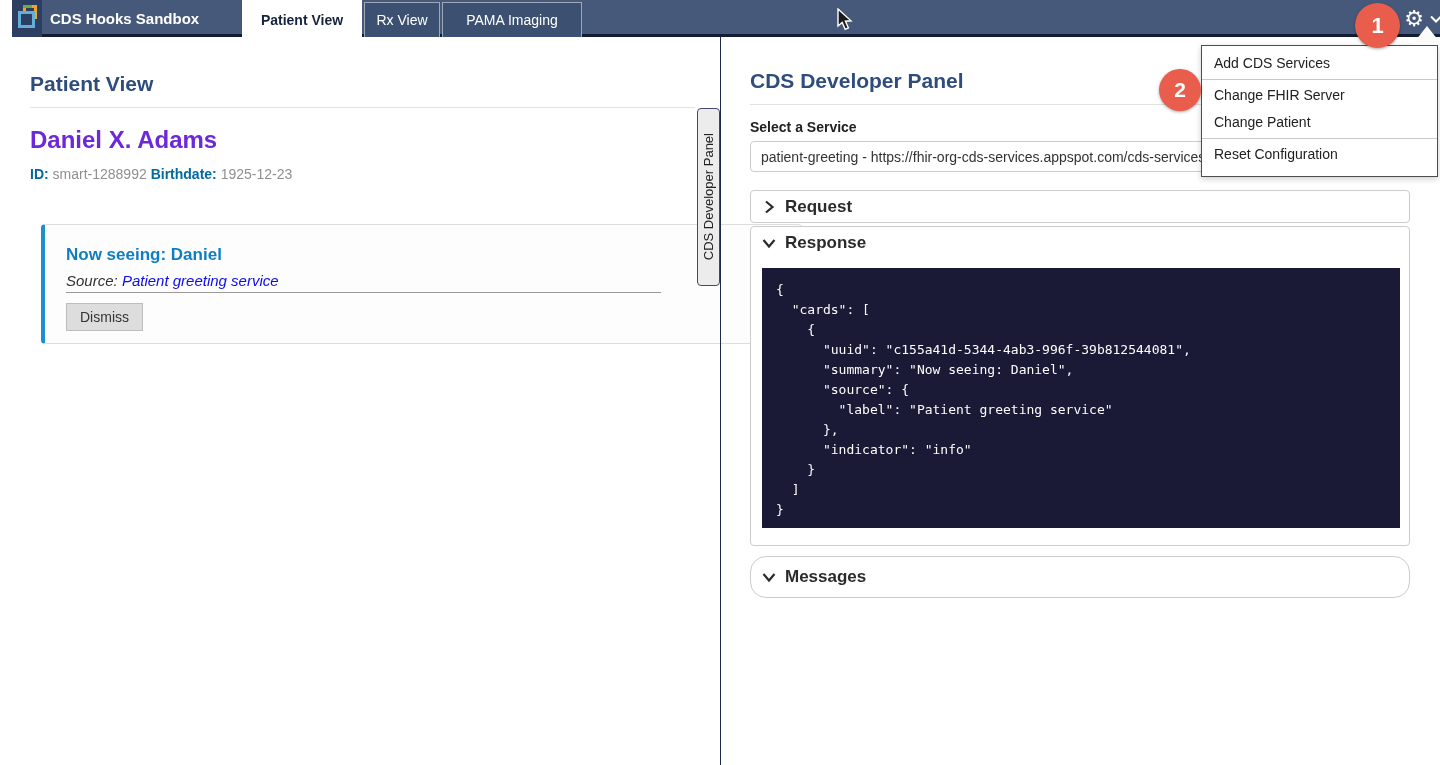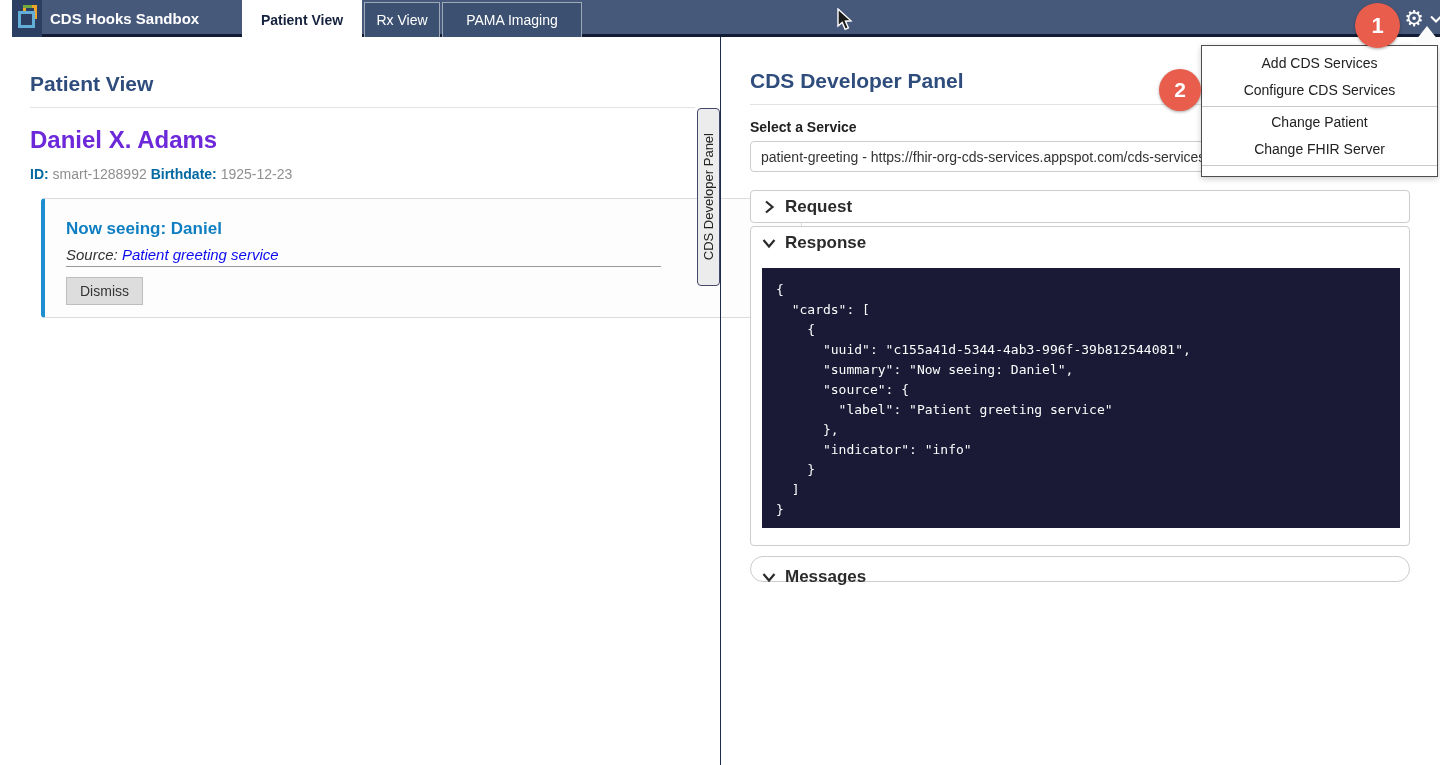--- a/index.html
+++ b/index.html
@@ -22,54 +22,54 @@
   .gear-zone { position:absolute; right:8px; top:0; height:37px; display:flex; align-items:center; gap:4px; }
   .gear-glyph { color:#fff; font-size:22px; line-height:1; font-family:"DejaVu Sans", sans-serif; }
 
   
   .badge { position:absolute; border-radius:50%; background:#e95d4c; color:#fff; font-weight:bold; display:flex; align-items:center; justify-content:center; box-shadow:0 1px 3px rgba(0,0,0,.35); z-index:40; }
   .badge1 { left:1355px; top:3px; width:45px; height:45px; font-size:22px; }
   .badge2 { left:1159px; top:69px; width:42px; height:42px; font-size:21px; }
 
   
   .menu-arrow { position:absolute; left:1412px; top:26px; width:0; height:0; border-left:15px solid transparent; border-right:15px solid transparent; border-bottom:19px solid #fbfbfb; z-index:31; }
-  .menu { position:absolute; left:1201px; top:45px; width:237px; background:#fff; border:1px solid #4d4d4d; box-shadow:0 2px 6px rgba(0,0,0,.2); z-index:30; padding:4px 0 8px 0;text-align:center; }
+  .menu { position:absolute; left:1201px; top:45px; width:237px; background:#fff; border:1px solid #4d4d4d; box-shadow:0 2px 6px rgba(0,0,0,.2); z-index:30; padding:4px 0 8px 0; }
   .menu-item { padding:4px 12px; font-size:14px; color:#212121; line-height:19px; cursor:default; }
   .menu-divider { height:1px; background:#c9c9c9; margin:2px 0; }
 
   
   .h-blue { color:#2e4d7c; font-weight:bold; font-size:21px; }
   .left-title { position:absolute; left:30px; top:72px; }
   .left-hr { position:absolute; left:30px; top:107px; width:665px; height:1px; background:#e2e2e2; }
   .patient-name { position:absolute; left:30px; top:126px; font-size:24px; font-weight:bold; color:#6d28d9; }
   .patient-meta { position:absolute; left:30px; top:166px; font-size:14px; color:#8f8f8f; }
   .patient-meta b { color:#0369a1; }
 
-  .card { position:absolute; left:41px; top:198px; width:761px; height:120px; background:#fdfdfd; border:1px solid #ddd; border-left:4px solid #1d8fd0; border-radius:4px; }
+  .card { position:absolute; left:41px; top:224px; width:761px; height:120px; background:#fdfdfd; border:1px solid #ddd; border-left:4px solid #1d8fd0; border-radius:4px; }
   .card-title { position:absolute; left:21px; top:20px; font-size:17px; font-weight:bold; color:#0e7ec2; }
   .card-source { position:absolute; left:21px; top:47px; font-size:15px; font-style:italic; color:#333; }
   .card-source a { color:#0b0bee; text-decoration:none; }
   .card-hr { position:absolute; left:21px; top:67px; width:595px; height:1px; background:#9a9a9a; }
   .dismiss-btn { position:absolute; left:21px; top:78px; padding:5px 13px; font-size:14px; color:#333; background:#ddd; border:1px solid #bdbdbd; border-radius:0; font-family:"Liberation Sans", sans-serif; }
 
   
   .v-divider { position:absolute; left:720px; top:37px; width:1px; height:728px; background:#1c2b4d; }
   .v-tab { position:absolute; left:697px; top:108px; width:23px; height:178px; background:#ececec; border:1px solid #45476b; border-radius:4px; display:flex; align-items:center; justify-content:center; z-index:5; }
   .v-tab span { writing-mode:vertical-rl; transform:rotate(180deg); font-size:13px; color:#222; white-space:nowrap; }
 
   
   .right-title { position:absolute; left:750px; top:69px; }
   .right-hr { position:absolute; left:750px; top:104px; width:660px; height:1px; background:#e2e2e2; }
   .select-label { position:absolute; left:750px; top:119px; font-size:14px; font-weight:bold; color:#212121; }
   .service-select { position:absolute; left:750px; top:141px; width:660px; height:31px; background:#fff; border:1px solid #ccc; border-radius:4px; display:flex; align-items:center; padding:0 10px; font-size:14px; color:#333; white-space:nowrap; overflow:hidden; }
 
   .panel { position:absolute; left:750px; width:660px; background:#fff; border:1px solid #ccc; border-radius:4px; }
   .panel-request { top:190px; height:33px; }
   .panel-response { top:226px; height:320px; }
-  .panel-messages { top:556px; height:26px;border-radius:16px; }
+  .panel-messages { top:556px; height:42px;border-radius:16px; }
   .panel-header { display:flex; align-items:center; gap:8px; padding:6px 10px; font-size:17px; font-weight:bold; color:#2b2b2b; cursor:default; }
   .chev { width:16px; height:16px; flex:0 0 16px; }
 
   .code-block { position:absolute; left:762px; top:268px; width:638px; height:260px; background:#1a1a37; color:#fdfdfd; font-family:"DejaVu Sans Mono", monospace; font-size:13px; line-height:20px; padding:12px 14px; white-space:pre; overflow:hidden; }
 
   
   .cursor { position:absolute; left:836px; top:8px; z-index:50; }
 </style>
 </head>
 <body>
@@ -96,25 +96,25 @@
     </div>
   </div>
 
   <svg class="cursor" width="20" height="24" viewBox="0 0 20 24">
     <path d="M2 1 L2 18 L6.2 14.4 L9.2 21.4 L12.4 20 L9.4 13.2 L15 12.8 Z" fill="#1a1a1a" stroke="#fff" stroke-width="1.4"></path>
   </svg>
 
   <div class="menu-arrow"></div>
   <div class="menu">
     <div class="menu-item">Add CDS Services</div>
-    <div class="menu-item">Configure CDS Services</div>
     <div class="menu-divider"></div>
+    <div class="menu-item">Change FHIR Server</div>
     <div class="menu-item">Change Patient</div>
-    <div class="menu-item">Change FHIR Server</div>
     <div class="menu-divider"></div>
+    <div class="menu-item">Reset Configuration</div>
   </div>
 
   <div class="badge badge1">1</div>
   <div class="badge badge2">2</div>
 
   <div class="h-blue left-title">Patient View</div>
   <div class="left-hr"></div>
   <div class="patient-name">Daniel X. Adams</div>
   <div class="patient-meta">
     <b>ID:</b>

